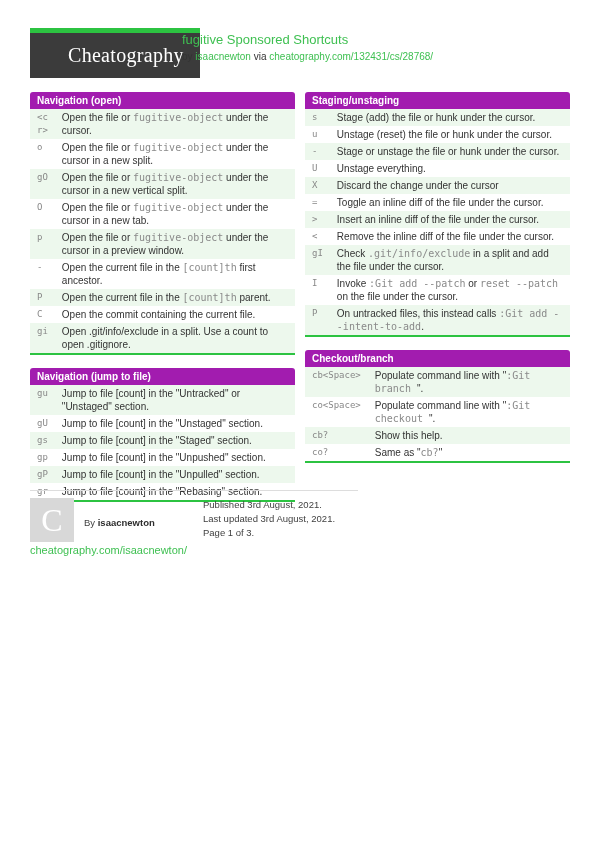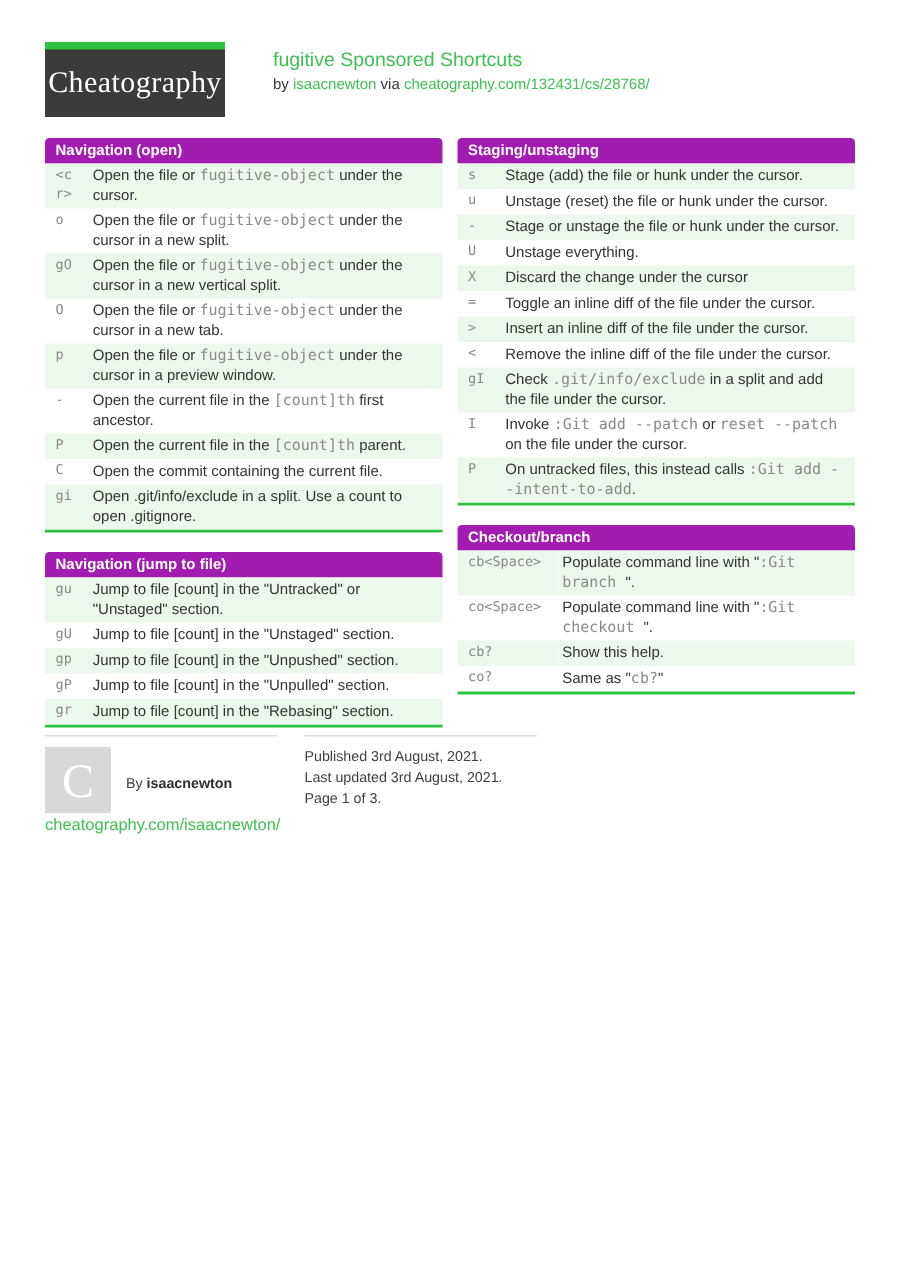--- a/index.html
+++ b/index.html
@@ -4,23 +4,23 @@
 <style>
   html,body{margin:0;padding:0;}
   body{
     width:600px;height:849px;position:relative;background:#ffffff;
     font-family:"Liberation Sans",sans-serif;color:#333;overflow:hidden;
     -webkit-font-smoothing:antialiased;
   }
   
   .hdr{position:absolute;left:30px;top:28px;width:540px;}
   .logo-box{
-    position:absolute;left:0;top:0;width:120px;height:50px;box-sizing:border-box;
+    position:absolute;left:0;top:0;width:170px;height:50px;box-sizing:border-box;
     background:#3b3b3b;border-top:5px solid #2cc341;
-    display:flex;align-items:center;justify-content:center;
+    display:flex;align-items:center;justify-content:flex-start;padding-left:38px;
   }
   .logo-box span{
     font-family:"Liberation Serif",serif;color:#fff;font-size:20px;letter-spacing:.3px;
   }
   .hdr-text{position:absolute;left:152px;top:4px;}
   .sheet-title{font-size:13px;color:#3fc052;margin:0 0 4px 0;font-weight:normal;}
   .byline{font-size:10px;color:#333;}
   .byline a,.glink{color:#3fc052;text-decoration:none;}
   
   .col{position:absolute;top:92px;width:265px;}
@@ -131,20 +131,24 @@
         <tbody>
           <tr>
             <td class="k">gu</td>
             <td class="d"><span class="txt">Jump to file [count] in the "Untracked" or "Unstaged" section.</span></td>
           </tr>
           <tr>
             <td class="k">gU</td>
             <td class="d"><span class="txt">Jump to file [count] in the "Unstaged" section.</span></td>
           </tr>
           <tr>
+            <td class="k">gs</td>
+            <td class="d"><span class="txt">Jump to file [count] in the "Staged" section.</span></td>
+          </tr>
+          <tr>
             <td class="k">gp</td>
             <td class="d"><span class="txt">Jump to file [count] in the "Unpushed" section.</span></td>
           </tr>
           <tr>
             <td class="k">gP</td>
             <td class="d"><span class="txt">Jump to file [count] in the "Unpulled" section.</span></td>
           </tr>
           <tr>
             <td class="k">gr</td>
             <td class="d"><span class="txt">Jump to file [count] in the "Rebasing" section.</span></td>

